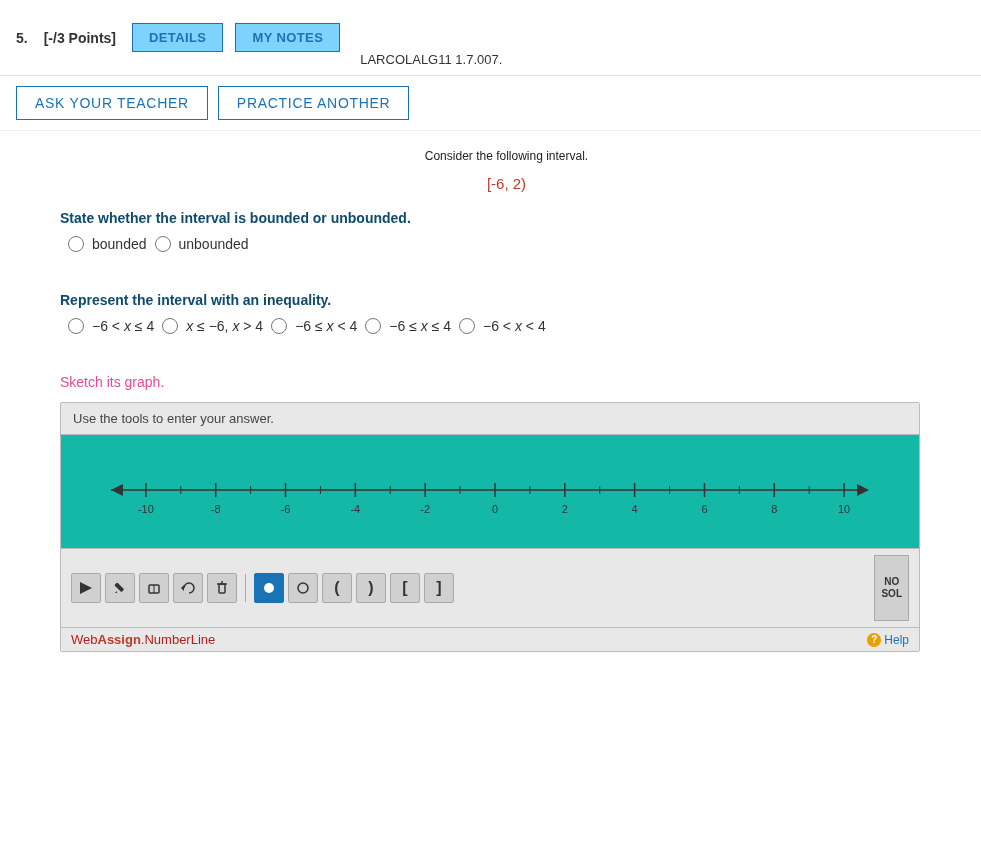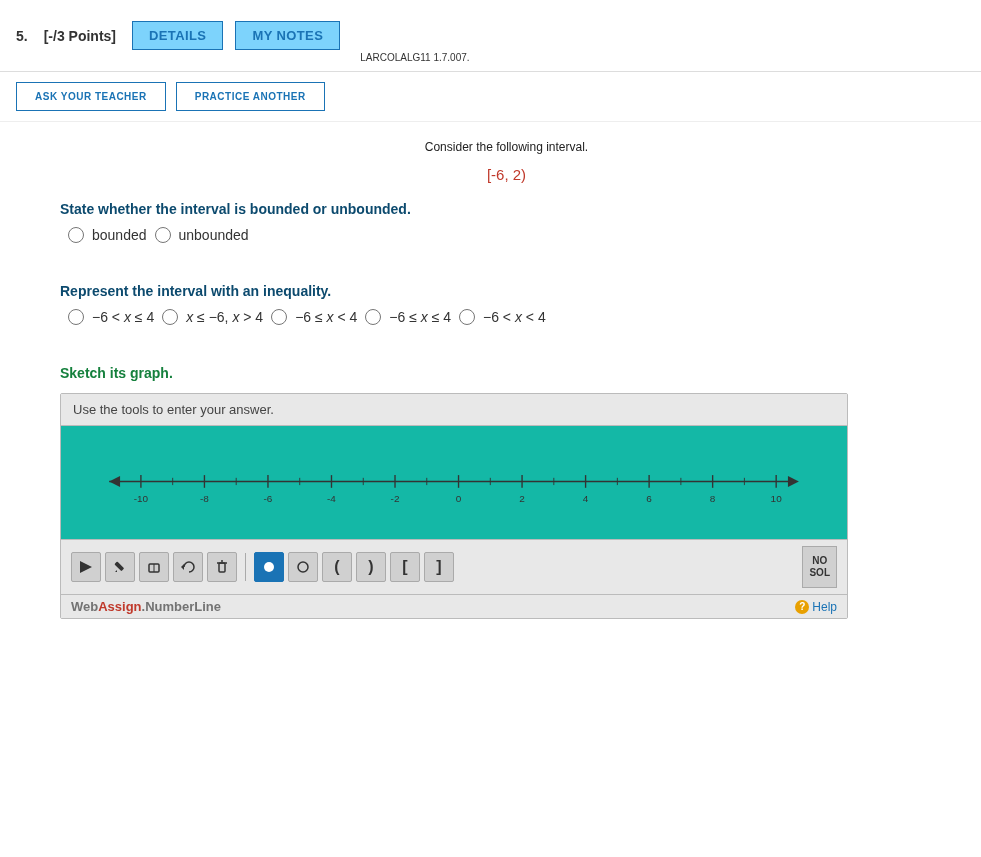--- a/index.html
+++ b/index.html
@@ -30,39 +30,39 @@
       background: #7dd3fc;
       color: #1a73b5;
       font-weight: bold;
       font-size: 13px;
       padding: 6px 16px;
       cursor: pointer;
       letter-spacing: 0.03em;
     }
 
     .course-id {
-      font-size: 10px;
+      font-size: 13px;
       color: #333;
       margin-left: 8px;
       margin-top: 44px;
     }
 
     .action-buttons {
       display: flex;
       gap: 10px;
       padding: 10px 16px;
       border-bottom: 1px solid #eee;
     }
 
     .action-btn {
       border: 1.5px solid #1a73b5;
       background: #fff;
       color: #1a73b5;
-      font-weight: bold;
-      font-size: 10px;
+      font-weight: normal;
+      font-size: 14px;
       padding: 8px 18px;
       cursor: pointer;
       letter-spacing: 0.05em;
     }
 
     .content-area {
       padding: 18px 28px 18px 60px;
     }
 
     .question-text {
@@ -109,29 +109,29 @@
       cursor: pointer;
       accent-color: #333;
     }
 
     .divider {
       height: 20px;
     }
 
     .sketch-label {
       font-size: 14px;
-      font-weight: bold;
+      font-weight: normal;
       margin-bottom: 12px;
-      color: #15803d;
+      color: #ec4899;
     }
 
     .graph-container {
       border: 1.5px solid #bbb;
       background: #f5f5f5;
-      width: 788px;
+      width: 860px;
       border-radius: 2px;
     }
 
     .graph-toolbar-top {
       padding: 8px 12px;
       background: #e8e8e8;
       border-bottom: 1px solid #bbb;
       font-size: 13px;
       color: #444;
     }
@@ -186,43 +186,43 @@
       height: 28px;
       background: #aaa;
       margin: 0 4px;
     }
 
     .no-sol-btn {
       border: 1px solid #aaa;
       background: #d0d0d0;
       font-size: 10px;
       font-weight: bold;
-      padding: 8px 6px;
+      padding: 20px 6px;
       cursor: pointer;
       line-height: 1.2;
       text-align: center;
     }
 
     .webassign-footer {
       display: flex;
       align-items: center;
       justify-content: space-between;
       padding: 4px 10px;
       background: #e8e8e8;
       border-top: 1px solid #bbb;
       font-size: 12px;
     }
 
     .webassign-brand {
       font-size: 13px;
     }
 
     .webassign-brand .web {
-      color: #737373;
-      font-weight: bold;
+      color: #b91c1c;
+      font-weight: normal;
     }
 
     .webassign-brand .assign {
       color: #c0392b;
       font-weight: bold;
     }
 
     .help-link {
       color: #1a73b5;
       font-size: 12px;

